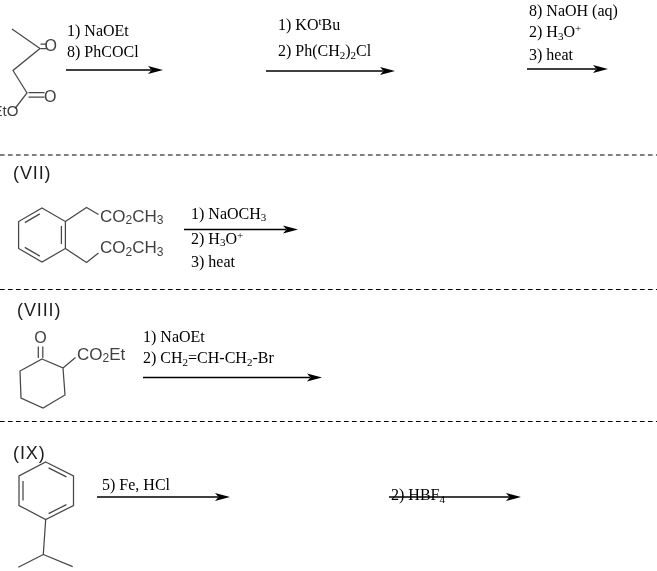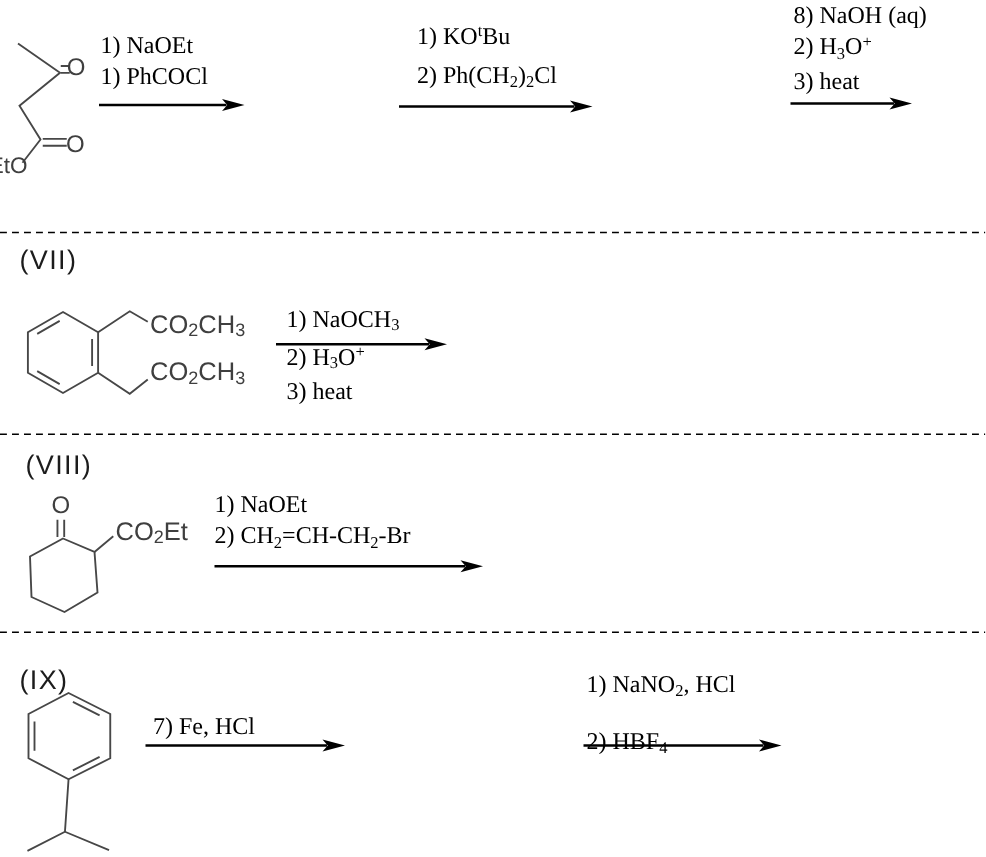--- a/index.html
+++ b/index.html
@@ -93,21 +93,21 @@
         <polygon points="521,497 506,493 509.5,497 506,501" stroke="none"></polygon>
       </g>
     </g>
   </svg>
 
   <div class="txt st f16" style="left:44.5px; top:37.6px">O</div>
   <div class="txt st f16" style="left:44px; top:89px">O</div>
   <div class="txt st f15" style="left:-7.5px; top:103px">EtO</div>
 
   <div class="txt rg" style="left:67px; top:23px">1) NaOEt</div>
-  <div class="txt rg" style="left:67px; top:44px">1) PhCOCl</div>
+  <div class="txt rg" style="left:67px; top:44px">8) PhCOCl</div>
 
   <div class="txt rg" style="left:278px; top:17px">1) KO<sup>t</sup>Bu</div>
   <div class="txt rg" style="left:278px; top:43px">2) Ph(CH<sub>2</sub>)<sub>2</sub>Cl</div>
 
   <div class="txt rg" style="left:529px; top:3px">8) NaOH (aq)</div>
   <div class="txt rg" style="left:529px; top:24px">2) H<sub>3</sub>O<sup>+</sup></div>
   <div class="txt rg" style="left:529px; top:47px">3) heat</div>
 
   <div class="txt sl" style="left:13px; top:164px">(VII)</div>
   <div class="txt st f17" style="left:100px; top:207.5px">CO<sub>2</sub>CH<sub>3</sub></div>
@@ -116,17 +116,16 @@
   <div class="txt rg" style="left:191px; top:230.5px">2) H<sub>3</sub>O<sup>+</sup></div>
   <div class="txt rg" style="left:191px; top:254px">3) heat</div>
 
   <div class="txt sl" style="left:17px; top:301px">(VIII)</div>
   <div class="txt st f16" style="left:34.3px; top:329.5px">O</div>
   <div class="txt st f17" style="left:77px; top:345.5px">CO<sub>2</sub>Et</div>
   <div class="txt rg" style="left:143px; top:329px">1) NaOEt</div>
   <div class="txt rg" style="left:143px; top:350px">2) CH<sub>2</sub>=CH-CH<sub>2</sub>-Br</div>
 
   <div class="txt sl" style="left:13px; top:444px">(IX)</div>
-  <div class="txt rg" style="left:102px; top:477px">7) Fe, HCl</div>
-  <div class="txt rg" style="left:391px; top:449px">1) NaNO<sub>2</sub>, HCl</div>
+  <div class="txt rg" style="left:102px; top:477px">5) Fe, HCl</div>
   <div class="txt rg" style="left:391px; top:487px">2) HBF<sub>4</sub></div>
 
 </div>
 
 </body></html>

